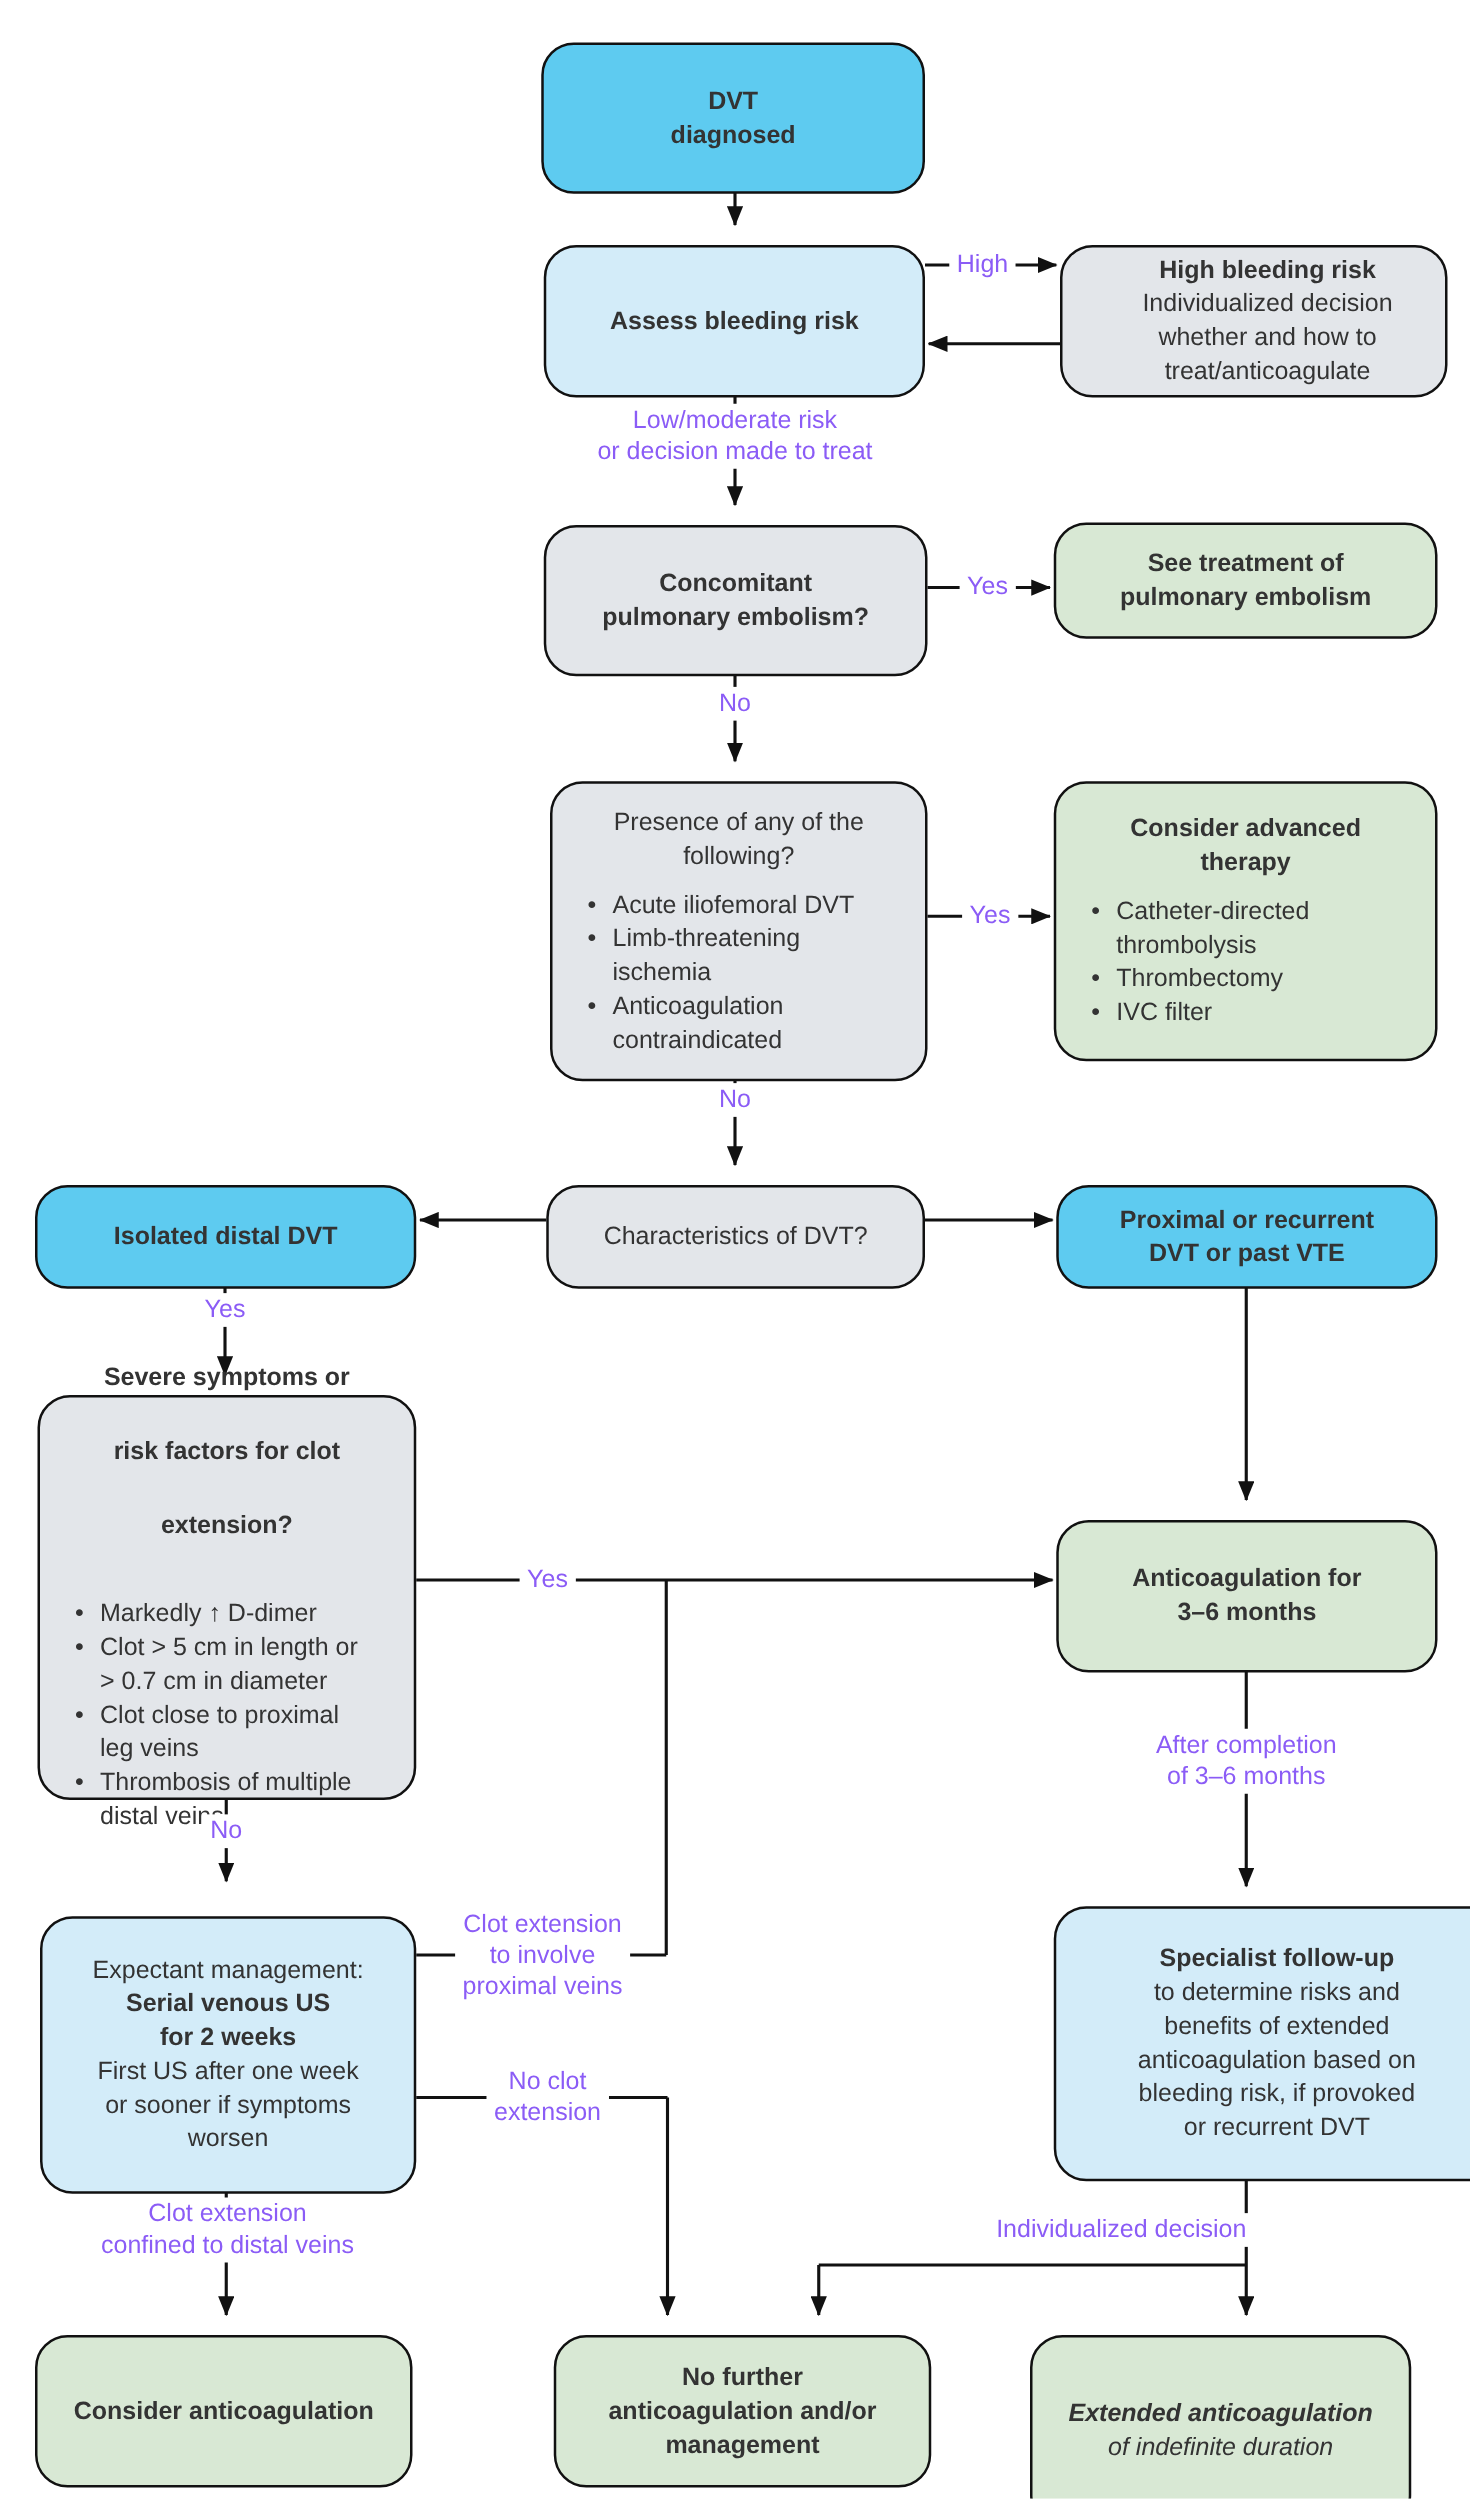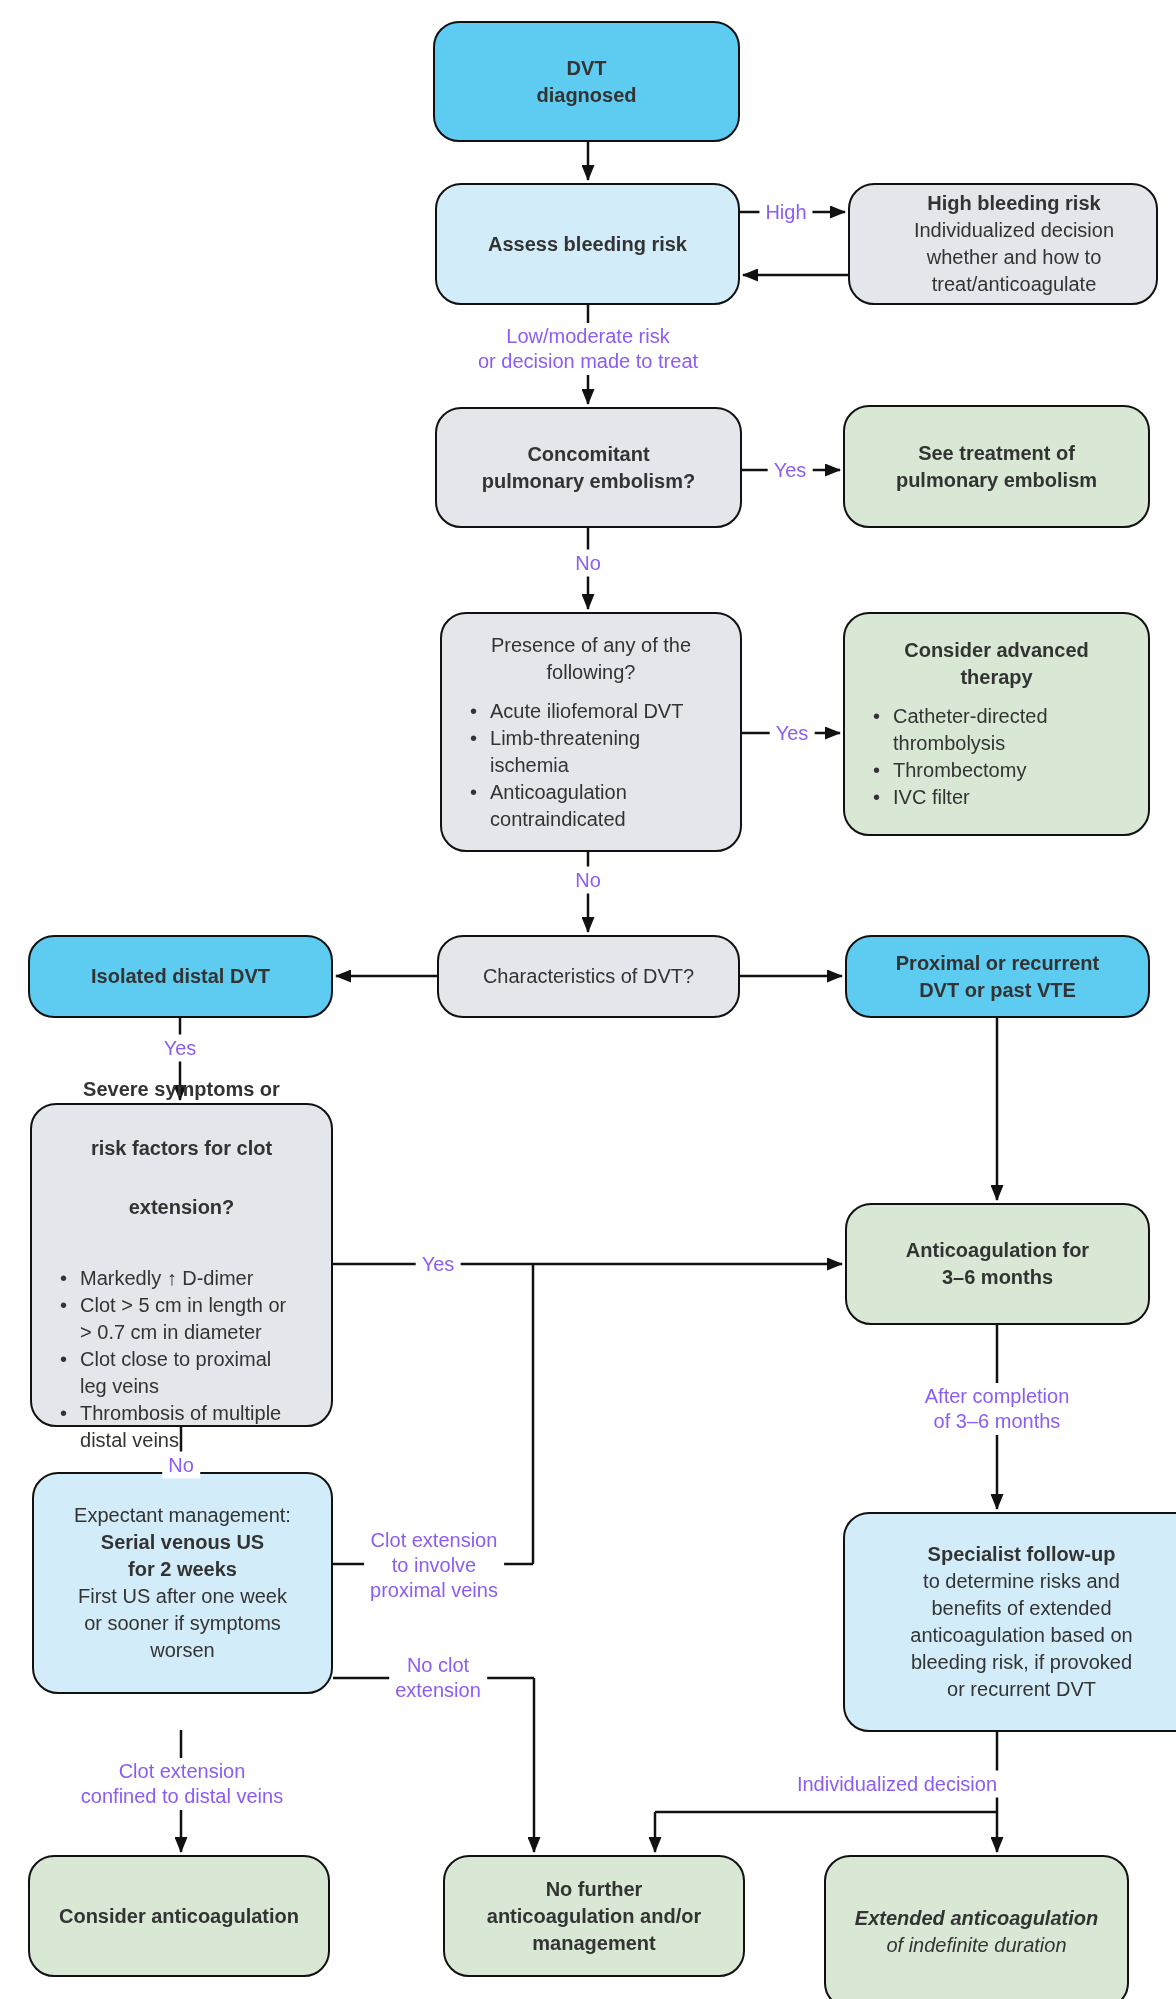--- a/index.html
+++ b/index.html
@@ -11,21 +11,21 @@
     overflow:hidden;
   }
   #wires{position:absolute;left:0;top:0;z-index:0;}
   #wires line{stroke:var(--line,#111);stroke-width:2.5px;}
   .node{
     position:absolute;box-sizing:border-box;z-index:1;
     border:2.5px solid var(--border,#111);
     border-radius:26px;
     display:flex;flex-direction:column;justify-content:center;align-items:center;
     font-size:20px;line-height:27px;color:var(--text,#333);
-    text-align:center;padding:8px 10px;
+    text-align:center;padding:8px 10px;margin-top:13px;
   }
   .node .line{white-space:pre-line;}
   .bold{font-weight:bold;}
   .cyan{background:var(--cyan,#5ecbf0);}
   .lightblue{background:var(--lightblue,#d3ecf9);}
   .gray{background:var(--gray,#e3e6ea);}
   .green{background:var(--green,#d8e8d4);}
   .bullets{
     align-self:stretch;text-align:left;
     padding-left:18px;margin-top:12px;
@@ -85,21 +85,21 @@
     <div class="node gray" style="left: 848px; top: 183px; width: 310px; height: 122px; padding-left: 32px;">
       <div class="line bold">High bleeding risk</div>
       <div class="line">Individualized decision</div>
       <div class="line">whether and how to</div>
       <div class="line">treat/anticoagulate</div>
     </div>
     <div class="node gray" style="left: 435px; top: 407px; width: 307px; height: 121px;">
       <div class="line bold">Concomitant</div>
       <div class="line bold">pulmonary embolism?</div>
     </div>
-    <div class="node green" style="left: 843px; top: 405px; width: 307px; height: 123px;">
+    <div class="node green" style="left: 843px; top: 405px; width: 307px; height: 93px;">
       <div class="line bold">See treatment of</div>
       <div class="line bold">pulmonary embolism</div>
     </div>
     <div class="node gray" style="left: 440px; top: 612px; width: 302px; height: 240px;">
       <div class="line">Presence of any of the</div>
       <div class="line">following?</div>
       <div class="bullets">
         <div class="bullet-row">
           <span class="dot">•</span>
           <span class="btext">Acute iliofemoral DVT</span>
@@ -168,21 +168,21 @@
           <span class="dot">•</span>
           <span class="btext">Thrombosis of multiple
 distal veins</span>
         </div>
       </div>
     </div>
     <div class="node green" style="left: 845px; top: 1203px; width: 305px; height: 122px;">
       <div class="line bold">Anticoagulation for</div>
       <div class="line bold">3–6 months</div>
     </div>
-    <div class="node lightblue" style="left: 32px; top: 1472px; width: 301px; height: 222px;">
+    <div class="node lightblue" style="left: 32px; top: 1520px; width: 301px; height: 222px;">
       <div class="line">Expectant management:</div>
       <div class="line bold">Serial venous US</div>
       <div class="line bold">for 2 weeks</div>
       <div class="line">First US after one week</div>
       <div class="line">or sooner if symptoms</div>
       <div class="line">worsen</div>
     </div>
     <div class="node lightblue" style="left: 843px; top: 1512px; width: 357px; height: 220px;">
       <div class="line bold">Specialist follow-up</div>
       <div class="line">to determine risks and</div>

